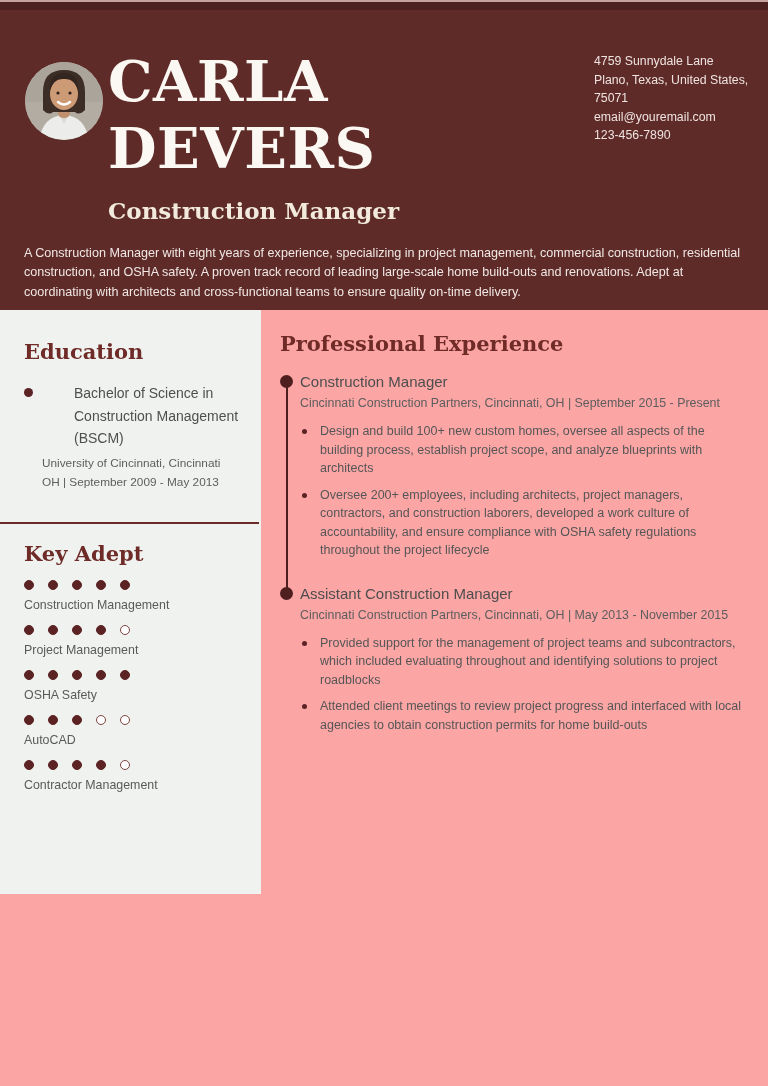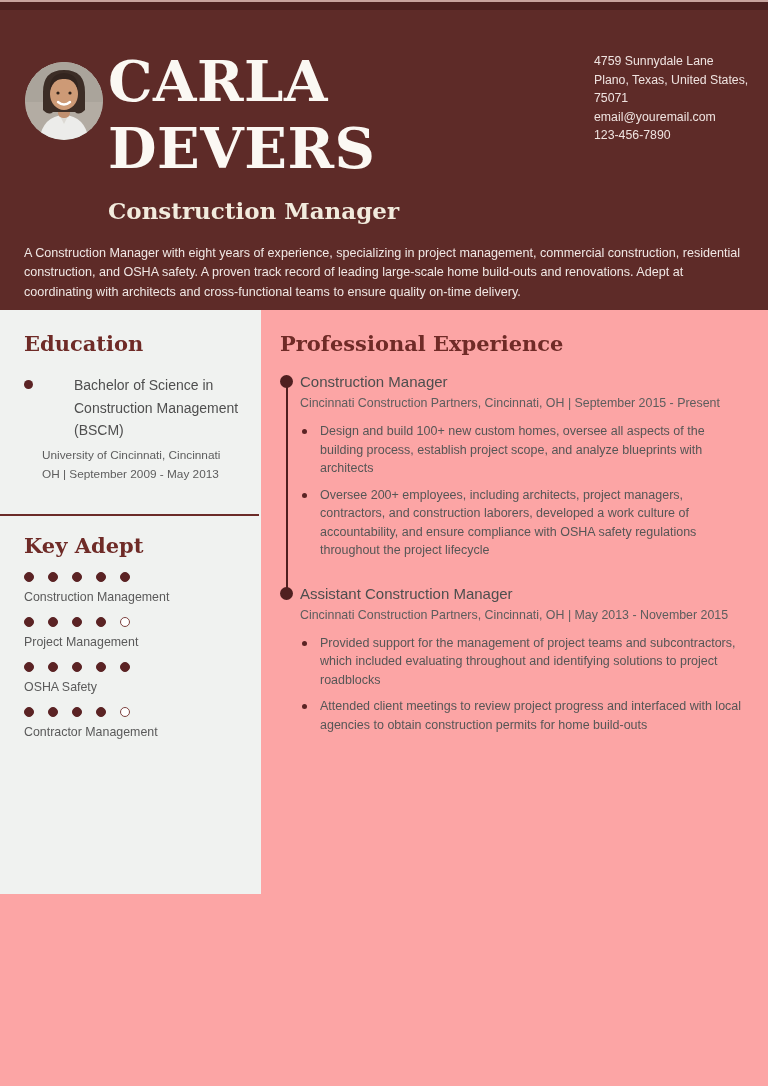--- a/index.html
+++ b/index.html
@@ -53,21 +53,21 @@
     position:absolute; left:24px; top:244px; width:724px;
     font-size:12.6px; line-height:19.3px;
     color:#f0e7e4;
   }
 
   
   .left-col {
     position:absolute; left:0; top:310px;
     width:261px; height:584px;
     background:#f0f2f0;
-    padding:20px 20px 20px 24px;
+    padding:28px 20px 20px 24px;
   }
   h2.section-heading {
     font-family:"DejaVu Serif", serif;
     font-weight:bold;
     font-size:21px; line-height:28px;
     color:#6f2b27;
   }
 
   .edu-item { position:relative; margin-top:16px; padding-left:18px; }
   .edu-dot {
@@ -206,20 +206,24 @@
         </div>
         <div class="skill">
           <div class="dots"><span class="dot filled"></span><span class="dot filled"></span><span class="dot filled"></span><span class="dot filled"></span><span class="dot"></span></div>
           <div class="skill-label">Project Management</div>
         </div>
         <div class="skill">
           <div class="dots"><span class="dot filled"></span><span class="dot filled"></span><span class="dot filled"></span><span class="dot filled"></span><span class="dot filled"></span></div>
           <div class="skill-label">OSHA Safety</div>
         </div>
         <div class="skill">
+          <div class="dots"><span class="dot filled"></span><span class="dot filled"></span><span class="dot filled"></span><span class="dot"></span><span class="dot"></span></div>
+          <div class="skill-label">AutoCAD</div>
+        </div>
+        <div class="skill">
           <div class="dots"><span class="dot filled"></span><span class="dot filled"></span><span class="dot filled"></span><span class="dot filled"></span><span class="dot"></span></div>
           <div class="skill-label">Contractor Management</div>
         </div>
       </div>
     </section>
   </aside>
 
   <main class="right-col">
     <h2 class="section-heading">Professional Experience</h2>
 

